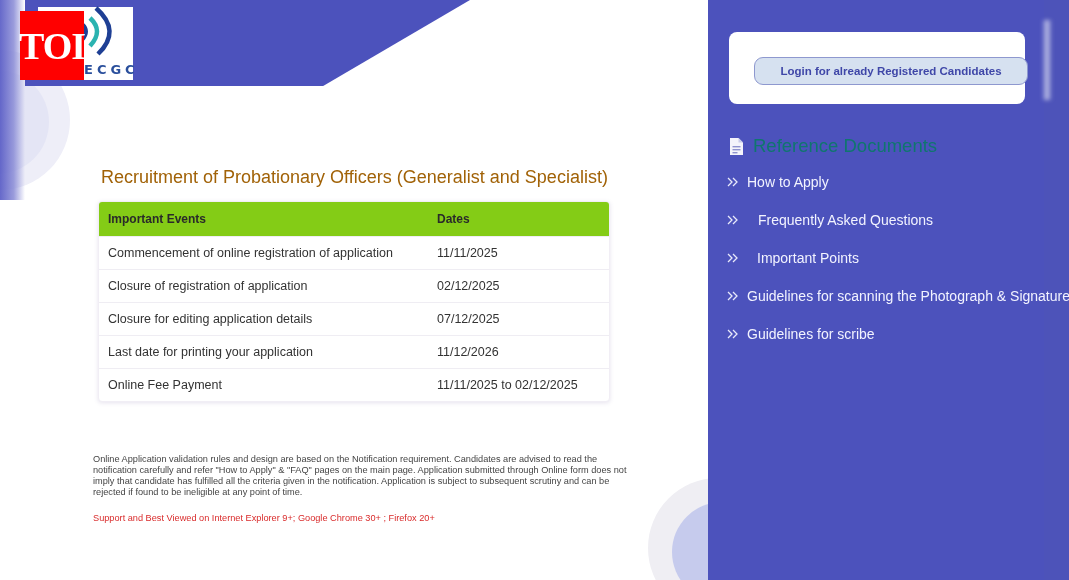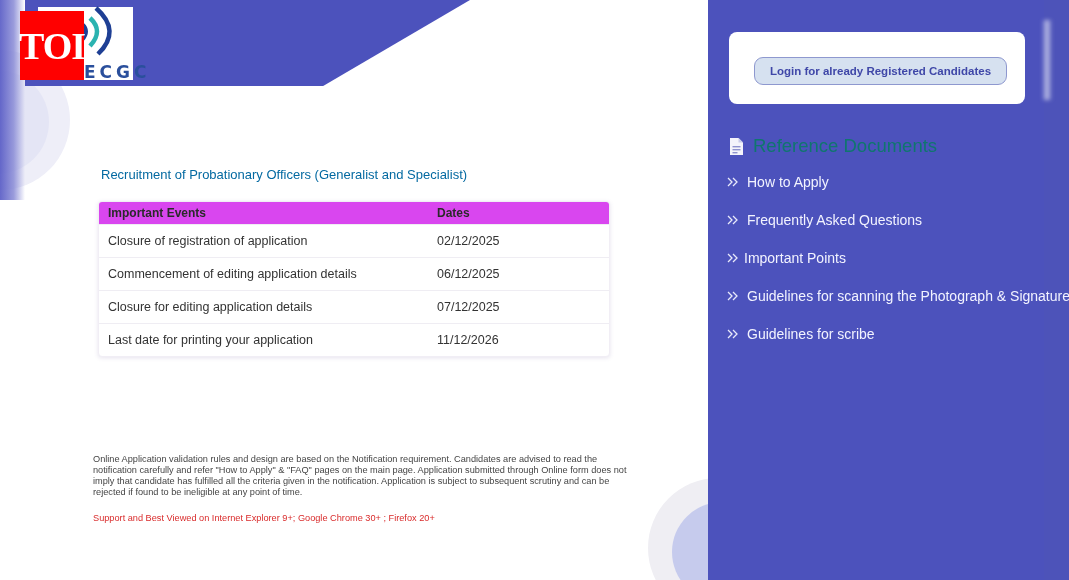--- a/index.html
+++ b/index.html
@@ -35,53 +35,53 @@
     .logo-box {
       position: absolute; left: 38px; top: 7px; width: 95px; height: 73px;
       background: #ffffff;
     }
     .logo-arcs {
       position: absolute; left: 70px; top: 6px; width: 60px; height: 50px;
     }
     .logo-text {
       position: absolute; left: 84px; top: 62px;
       font-family: "DejaVu Sans", sans-serif;
-      font-size: 17px; font-weight: bold; letter-spacing: 4px;
+      font-size: 13px; font-weight: bold; letter-spacing: 4px;
       color: #2a4f9c;
     }
     .toi {
       position: absolute; left: 20px; top: 11px; width: 64px; height: 69px;
       background: #ff0000;
       color: #ffffff;
       font-family: "Liberation Serif", "DejaVu Serif", serif;
       font-weight: bold; font-size: 38px;
       display: flex; align-items: center; justify-content: center;
       letter-spacing: -1px;
     }
     
     .page-title {
       position: absolute; left: 101px; top: 167px;
-      font-size: 13px; color: #0369a1;
+      font-size: 18px; color: #a16207;
       white-space: nowrap;
     }
     .events-table {
       position: absolute; left: 98px; top: 201px; width: 512px;
       border-radius: 4px;
       box-shadow: 0 1px 4px rgba(120,100,160,0.18);
       background: #fff;
       overflow: hidden;
       border: 1px solid #f1eef5;
     }
     .events-table .row {
       display: flex; height: 33px; align-items: center;
       border-top: 1px solid #efedf3;
       font-size: 12.5px; color: #333;
     }
     .events-table .row.header {
-      height: 22px; background: #d946ef; border-top: none;
+      height: 34px; background: #84cc16; border-top: none;
       font-weight: bold; font-size: 12px; color: #2a2a2a;
     }
     .events-table .c1 { width: 338px; padding-left: 9px; white-space: nowrap; }
     .events-table .c2 { flex: 1; white-space: nowrap; }
     .note {
       position: absolute; left: 93px; top: 454px; width: 540px;
       font-size: 9.2px; line-height: 11px; color: #444;
     }
     .support {
       position: absolute; left: 93px; top: 513px;
@@ -107,21 +107,21 @@
     }
     .sidebar-strip {
       position: absolute; left: 1044px; top: 0; width: 25px; height: 580px;
       background: #4d53b9;
     }
     .login-card {
       position: absolute; left: 729px; top: 32px; width: 296px; height: 72px;
       background: #ffffff; border-radius: 8px;
     }
     .login-btn {
-      position: absolute; left: 754px; top: 57px; width: 253px; height: 28px;
+      position: absolute; left: 754px; top: 57px; width: 274px; height: 28px;
       background: #d6e1f0;
       border: 1px solid #8e98cf;
       border-radius: 9px;
       color: #3f47a8; font-weight: bold; font-size: 11.5px;
       display: flex; align-items: center; justify-content: center;
       white-space: nowrap; cursor: pointer;
     }
     .ref-heading {
       position: absolute; left: 729px; top: 135px;
       display: flex; align-items: center;
@@ -157,34 +157,38 @@
 <div class="toi">TOI</div>
 
 <div class="page-title">Recruitment of Probationary Officers (Generalist and Specialist)</div>
 
 <div class="events-table">
   <div class="row header">
     <div class="c1">Important Events</div>
     <div class="c2">Dates</div>
   </div>
   <div class="row">
+    <div class="c1">Commencement of online registration of application</div>
+    <div class="c2">11/11/2025</div>
+  </div>
+  <div class="row">
     <div class="c1">Closure of registration of application</div>
     <div class="c2">02/12/2025</div>
   </div>
   <div class="row">
-    <div class="c1">Commencement of editing application details</div>
-    <div class="c2">06/12/2025</div>
-  </div>
-  <div class="row">
     <div class="c1">Closure for editing application details</div>
     <div class="c2">07/12/2025</div>
   </div>
   <div class="row">
     <div class="c1">Last date for printing your application</div>
     <div class="c2">11/12/2026</div>
+  </div>
+  <div class="row">
+    <div class="c1">Online Fee Payment</div>
+    <div class="c2">11/11/2025 to 02/12/2025</div>
   </div>
 </div>
 
 <p class="note">Online Application validation rules and design are based on the Notification requirement. Candidates are advised to read the notification carefully and refer "How to Apply" &amp; "FAQ" pages on the main page. Application submitted through Online form does not imply that candidate has fulfilled all the criteria given in the notification. Application is subject to subsequent scrutiny and can be rejected if found to be ineligible at any point of time.</p>
 <p class="support">Support and Best Viewed on Internet Explorer 9+; Google Chrome 30+ ; Firefox 20+</p>
 
 <div class="bottom-circle"></div>
 <div class="bottom-circle-inner"></div>
 
 <div class="sidebar"></div>
@@ -205,27 +209,27 @@
   <span>Reference Documents</span>
 </div>
 
 <div class="ref-list">
   <a class="ref-item" style="top:174px;">
     <svg class="chev" viewBox="0 0 12 10">
         <path d="M1 1 L5 5 L1 9 M6 1 L10 5 L6 9" stroke="#e8e9fb" stroke-width="1.3" fill="none"></path>
       </svg>
     <span>How to Apply</span>
   </a>
-  <a class="ref-item" style="top:212px;">
+  <a class="ref-item" style="top:212px;gap:11px;">
     <svg class="chev" viewBox="0 0 12 10">
         <path d="M1 1 L5 5 L1 9 M6 1 L10 5 L6 9" stroke="#e8e9fb" stroke-width="1.3" fill="none"></path>
       </svg>
     <span>Frequently Asked Questions</span>
   </a>
-  <a class="ref-item" style="top:250px;">
+  <a class="ref-item" style="top:250px;gap:13px;">
     <svg class="chev" style="margin-right:5px;" viewBox="0 0 12 10">
         <path d="M1 1 L5 5 L1 9 M6 1 L10 5 L6 9" stroke="#e8e9fb" stroke-width="1.3" fill="none"></path>
       </svg>
     <span>Important Points</span>
   </a>
   <a class="ref-item" style="top:288px;">
     <svg class="chev" viewBox="0 0 12 10">
         <path d="M1 1 L5 5 L1 9 M6 1 L10 5 L6 9" stroke="#e8e9fb" stroke-width="1.3" fill="none"></path>
       </svg>
     <span>Guidelines for scanning the Photograph &amp; Signature</span>

